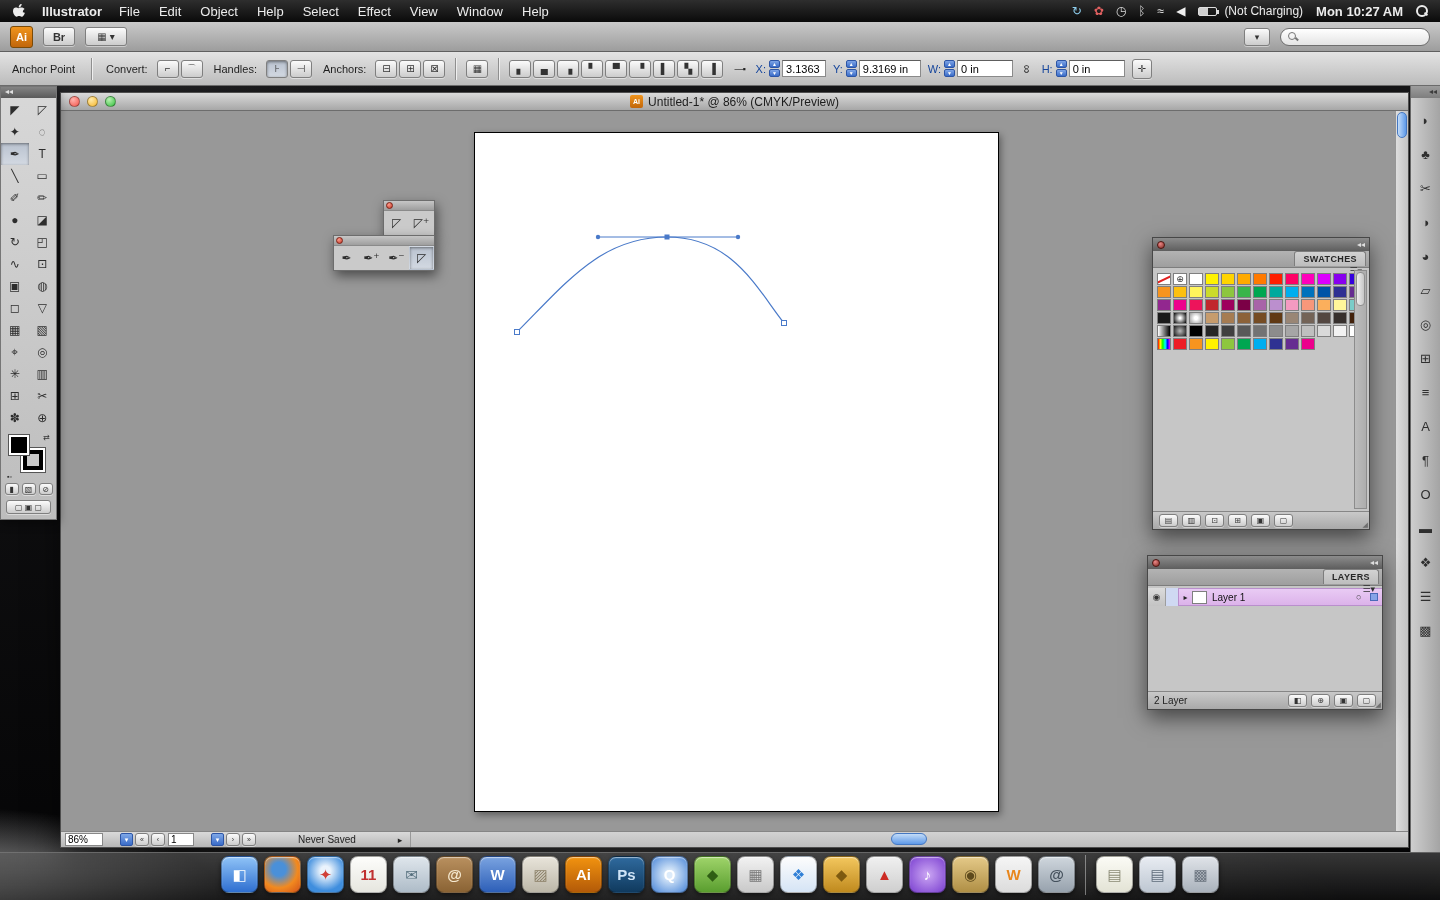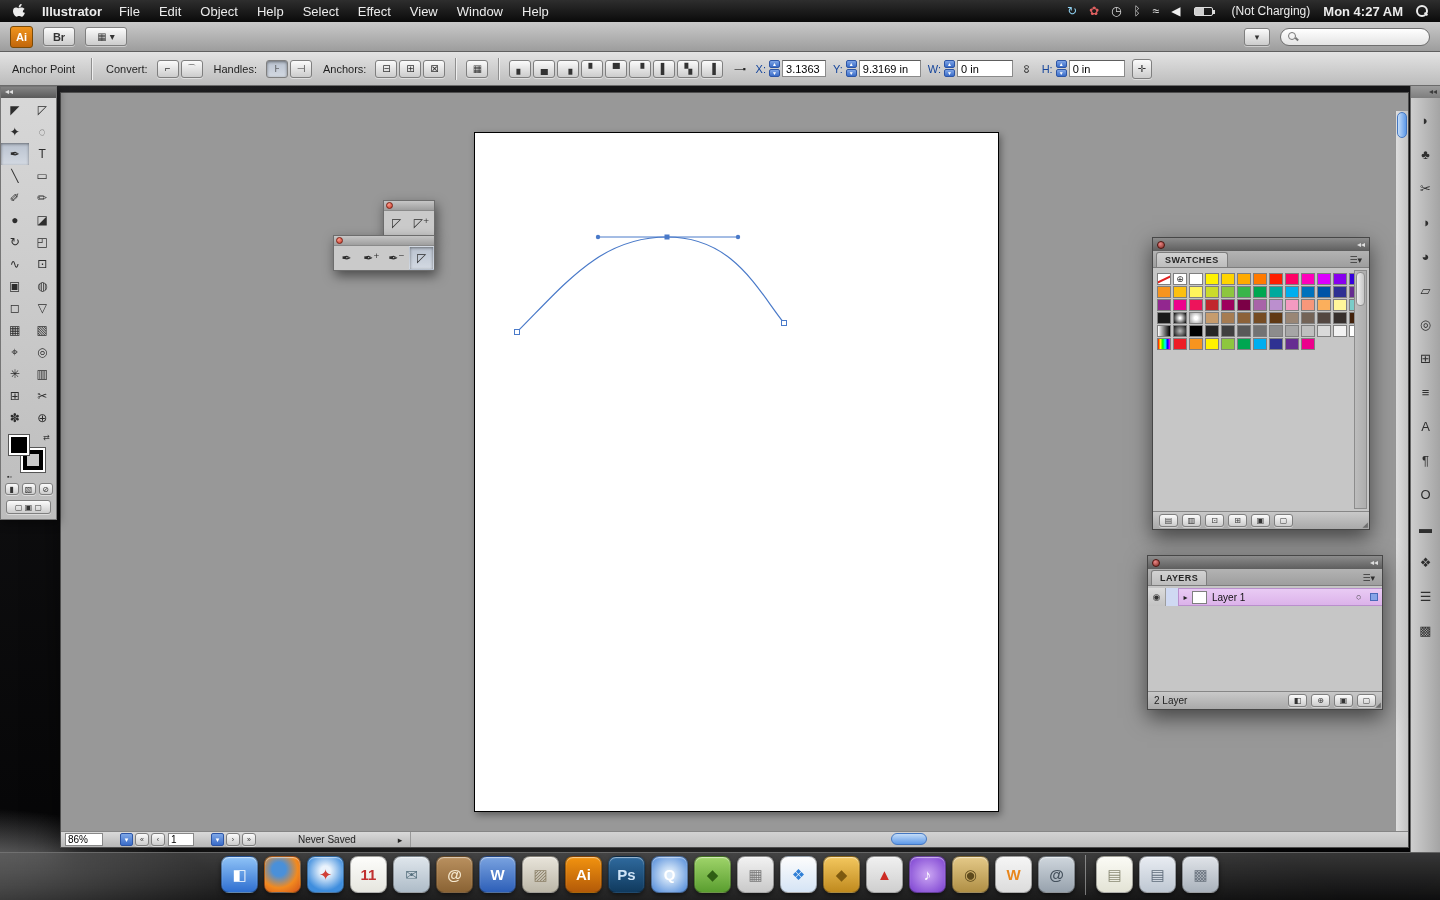--- a/index.html
+++ b/index.html
@@ -16,21 +16,21 @@
   .menubar { position:absolute; top:0; left:0; right:0; height:22px; z-index:70;
     background:linear-gradient(#2e2e2e,#0a0a0a); color:#ececec; display:flex; align-items:center;
     padding:0 12px; gap:17px; font-size:13px; }
   .apple { display:flex; align-items:center; }
   .app-name { font-weight:bold; }
   .menus { display:flex; gap:19px; }
   .menu-item { cursor:default; }
   .mb-right { margin-left:auto; display:flex; align-items:center; gap:13px; font-size:12px; }
   .status-icons { display:flex; gap:12px; align-items:center; }
   .st-icon { font-size:12px; }
-  .battery-wrap { display:flex; align-items:center; gap:19px;justify-content:flex-end; }
+  .battery-wrap { display:flex; align-items:center; gap:7px;justify-content:flex-end; }
   .battery { position:relative; width:19px; height:9px; border:1px solid #ddd; border-radius:2px;
     background:linear-gradient(90deg,#cfcfcf 55%, rgba(0,0,0,0) 55%); }
   .battery-nub { position:absolute; right:-3px; top:2px; width:2px; height:4px; background:#ddd; }
   .clock { font-weight:bold; font-size:13px; }
   .spotlight { position:relative; width:12px; height:12px; }
   .spotlight::before { content:""; position:absolute; left:0; top:0; width:8px; height:8px;
     border:2px solid #ececec; border-radius:50%; }
   .spotlight::after { content:""; position:absolute; left:8px; top:8px; width:4px; height:2px;
     background:#ececec; transform:rotate(45deg); }
   
@@ -152,21 +152,21 @@
     font-size:13px; color:#2f2f2f; }
   
   .panel { position:absolute; border:1px solid #474747; background:#c6c6c6; z-index:25;
     box-shadow:0 8px 20px rgba(0,0,0,.55); }
   .panel-head { height:13px; background:linear-gradient(#8c8c8c,#5e5e5e); display:flex;
     align-items:center; padding:0 4px; }
   .panel-close { width:8px; height:8px; border-radius:50%; border:1px solid #4e1410;
     background:radial-gradient(circle at 35% 30%, #e88, #7e2a22); }
   .collapse { margin-left:auto; color:#ddd; font-size:8px; }
   .panel-tabs { height:17px; background:linear-gradient(#b3b3b3,#9e9e9e); border-bottom:1px solid #7d7d7d;
-    display:flex; align-items:flex-end; padding:0 3px; }
+    display:flex; align-items:flex-end; padding:0 3px;flex-direction:column; }
   .panel-tab { background:linear-gradient(#d2d2d2,#bdbdbd); border:1px solid #7d7d7d; border-bottom:none;
     border-radius:3px 3px 0 0; font-size:9px; font-weight:bold; color:#262626; padding:2px 8px 2px; letter-spacing:.4px; }
   .panel-menu { margin-left:auto; font-size:9px; color:#2e2e2e; padding:0 4px 2px; }
   .panel-foot { position:absolute; bottom:0; left:0; right:0; height:18px;
     background:linear-gradient(#c9c9c9,#a9a9a9); border-top:1px solid #868686;
     display:flex; align-items:center; gap:4px; padding:0 6px; font-size:10px; color:#222; }
   .foot-btn { width:19px; height:13px; font-size:8px; }
   .resize-grip { position:absolute; right:1px; bottom:1px; font-size:7px; color:#6f6f6f; line-height:7px; }
   
   .swatches-panel { left:1152px; top:237px; width:218px; height:293px; }
@@ -243,21 +243,21 @@
           <span class="st-icon" style="color: rgb(216, 216, 216);">ᛒ</span>
           <span class="st-icon" style="color: rgb(240, 240, 240);">≈</span>
           <span class="st-icon" style="color: rgb(240, 240, 240);">◀</span>
         </div>
       <span class="battery-wrap">
         <span class="battery">
             <span class="battery-nub"></span>
           </span>
         <span>(Not Charging)</span>
       </span>
-      <span class="clock">Mon 4:27 AM</span>
+      <span class="clock">Mon 10:27 AM</span>
       <span class="spotlight"></span>
     </div>
   </div>
 
   <div class="appbar">
     <span class="ai-chip">Ai</span>
     <span class="bevel br-btn">Br</span>
     <span class="bevel layout-btn">
       <span>▦</span>
       <span>▾</span>
@@ -391,20 +391,31 @@
     <div class="mode-row">
 
     <span class="bevel mode-btn">▮</span>
         <span class="bevel mode-btn">▧</span>
         <span class="bevel mode-btn">⊘</span>
       </div>
     <div class="bevel screen-btn">▢ ▣ ▢</div>
   </div>
 
   <div class="doc-window">
+    <div class="titlebar">
+      <span class="lights">
+        <span class="light red"></span>
+        <span class="light yellow"></span>
+        <span class="light green"></span>
+      </span>
+      <span class="title-center">
+        <span class="doc-ico">Ai</span>
+        <span>Untitled-1* @ 86% (CMYK/Preview)</span>
+      </span>
+    </div>
     <div class="doc-content">
       <div class="artboard"></div>
       <svg class="curve-svg" width="1336" height="722">
         <path class="st" d="M456,221 C505,172 540,126 606,126 C672,126 696,178 723,212" fill="none" stroke-width="1.2"></path>
         <line class="st" x1="537" y1="126" x2="677" y2="126" stroke-width="1"></line>
         <circle class="fl" cx="537" cy="126" r="2.2"></circle>
         <circle class="fl" cx="677" cy="126" r="2.2"></circle>
         <rect class="fl" x="603.5" y="123.5" width="5" height="5"></rect>
         <rect class="st" x="453.5" y="218.5" width="5" height="5" fill="#ffffff"></rect>
         <rect class="st" x="720.5" y="209.5" width="5" height="5" fill="#ffffff"></rect>

